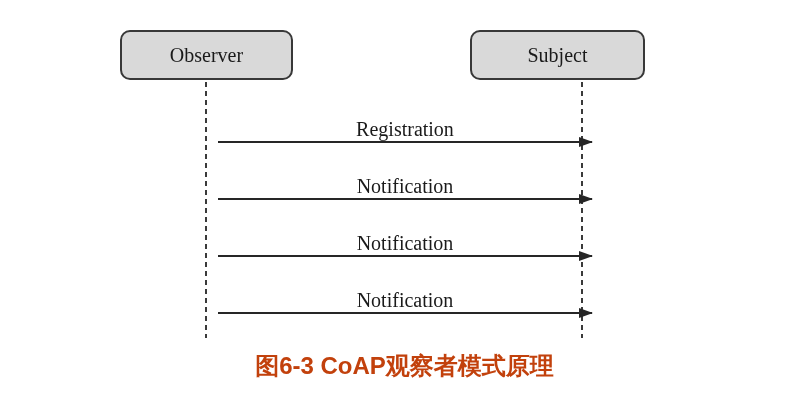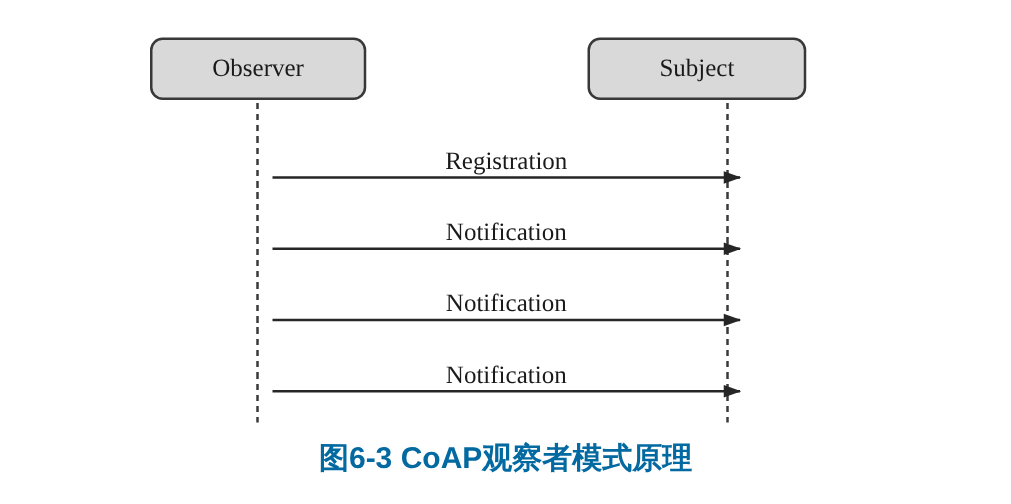--- a/index.html
+++ b/index.html
@@ -73,21 +73,21 @@
   }
   .caption {
     position: absolute;
     left: 0;
     right: 0;
     top: 350px;
     text-align: center;
     font-family: "Liberation Sans", sans-serif;
     font-weight: bold;
     font-size: 24px;
-    color: #0369a1;
+    color: #c2410c;
   }
 </style>
 </head>
 <body>
 
 <div class="canvas">
 
   <div class="actor-box observer">
     <span>Observer</span>
   </div>

